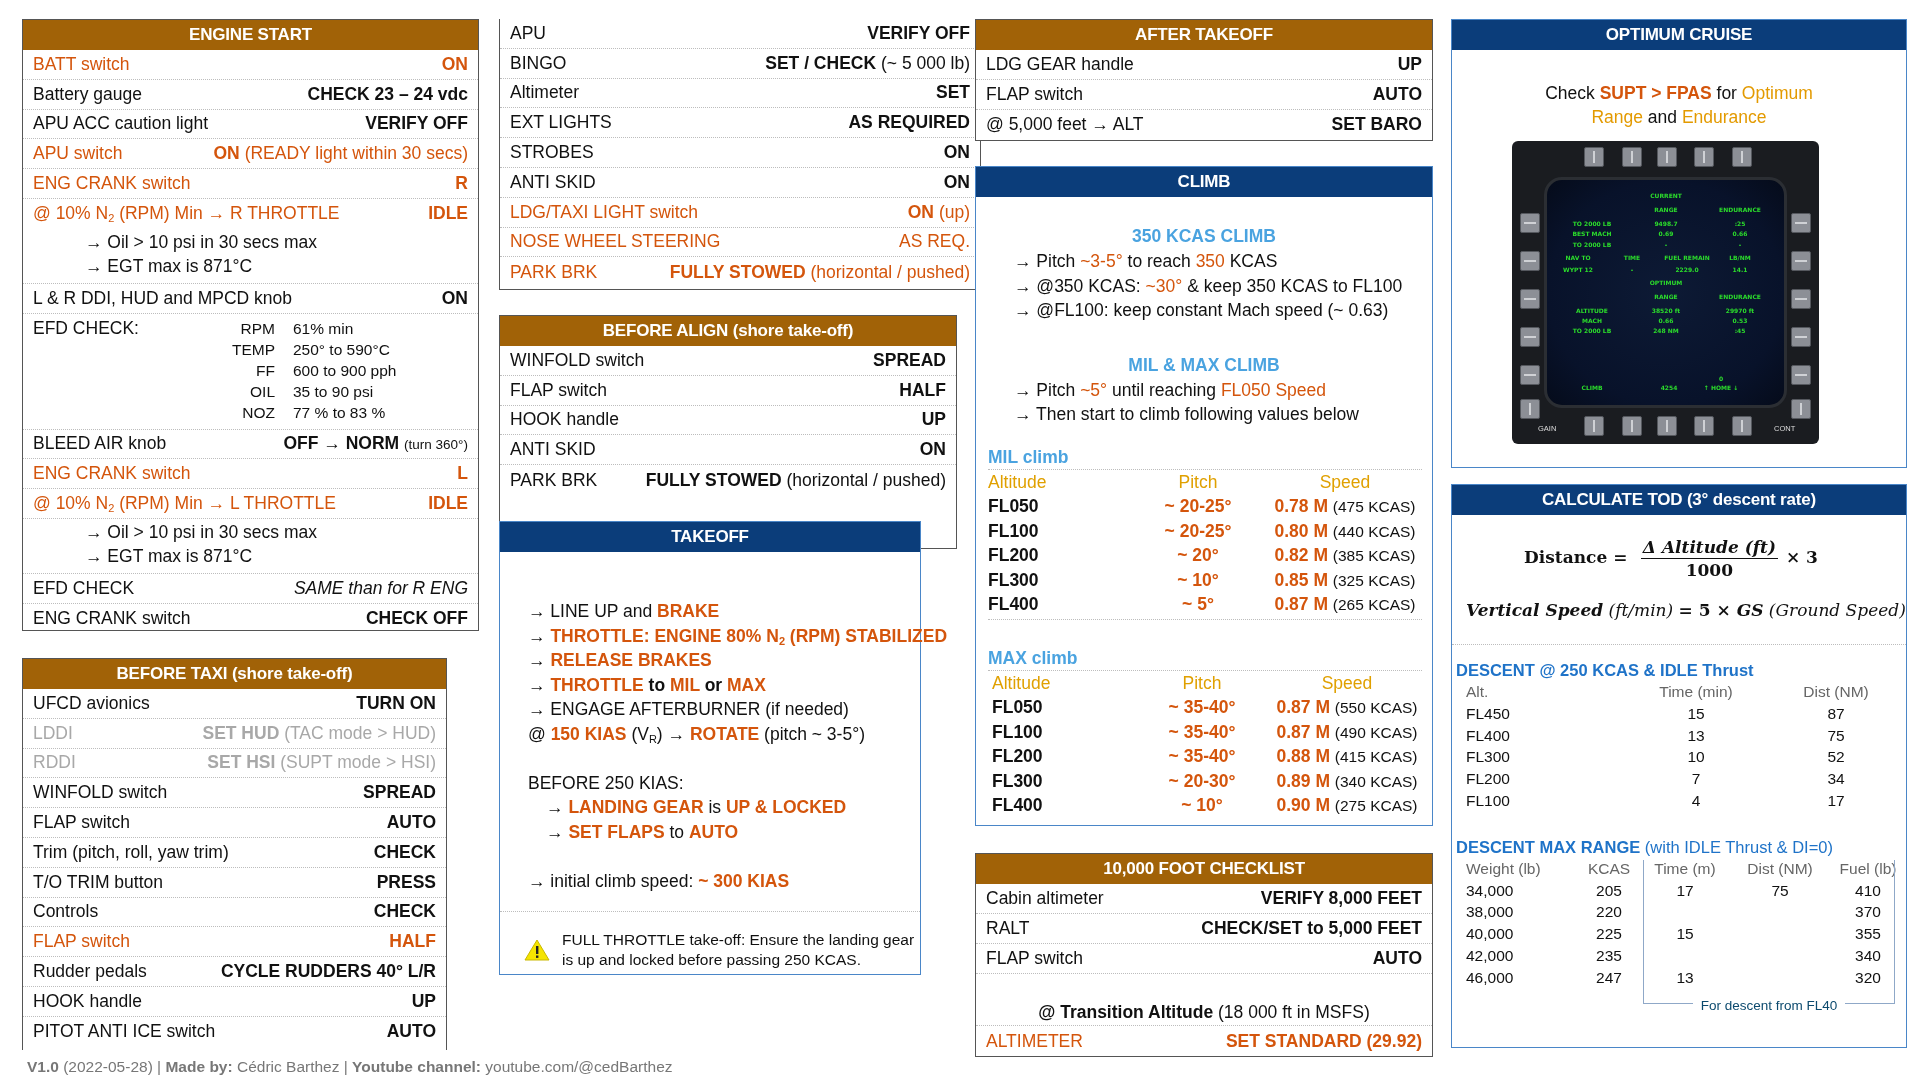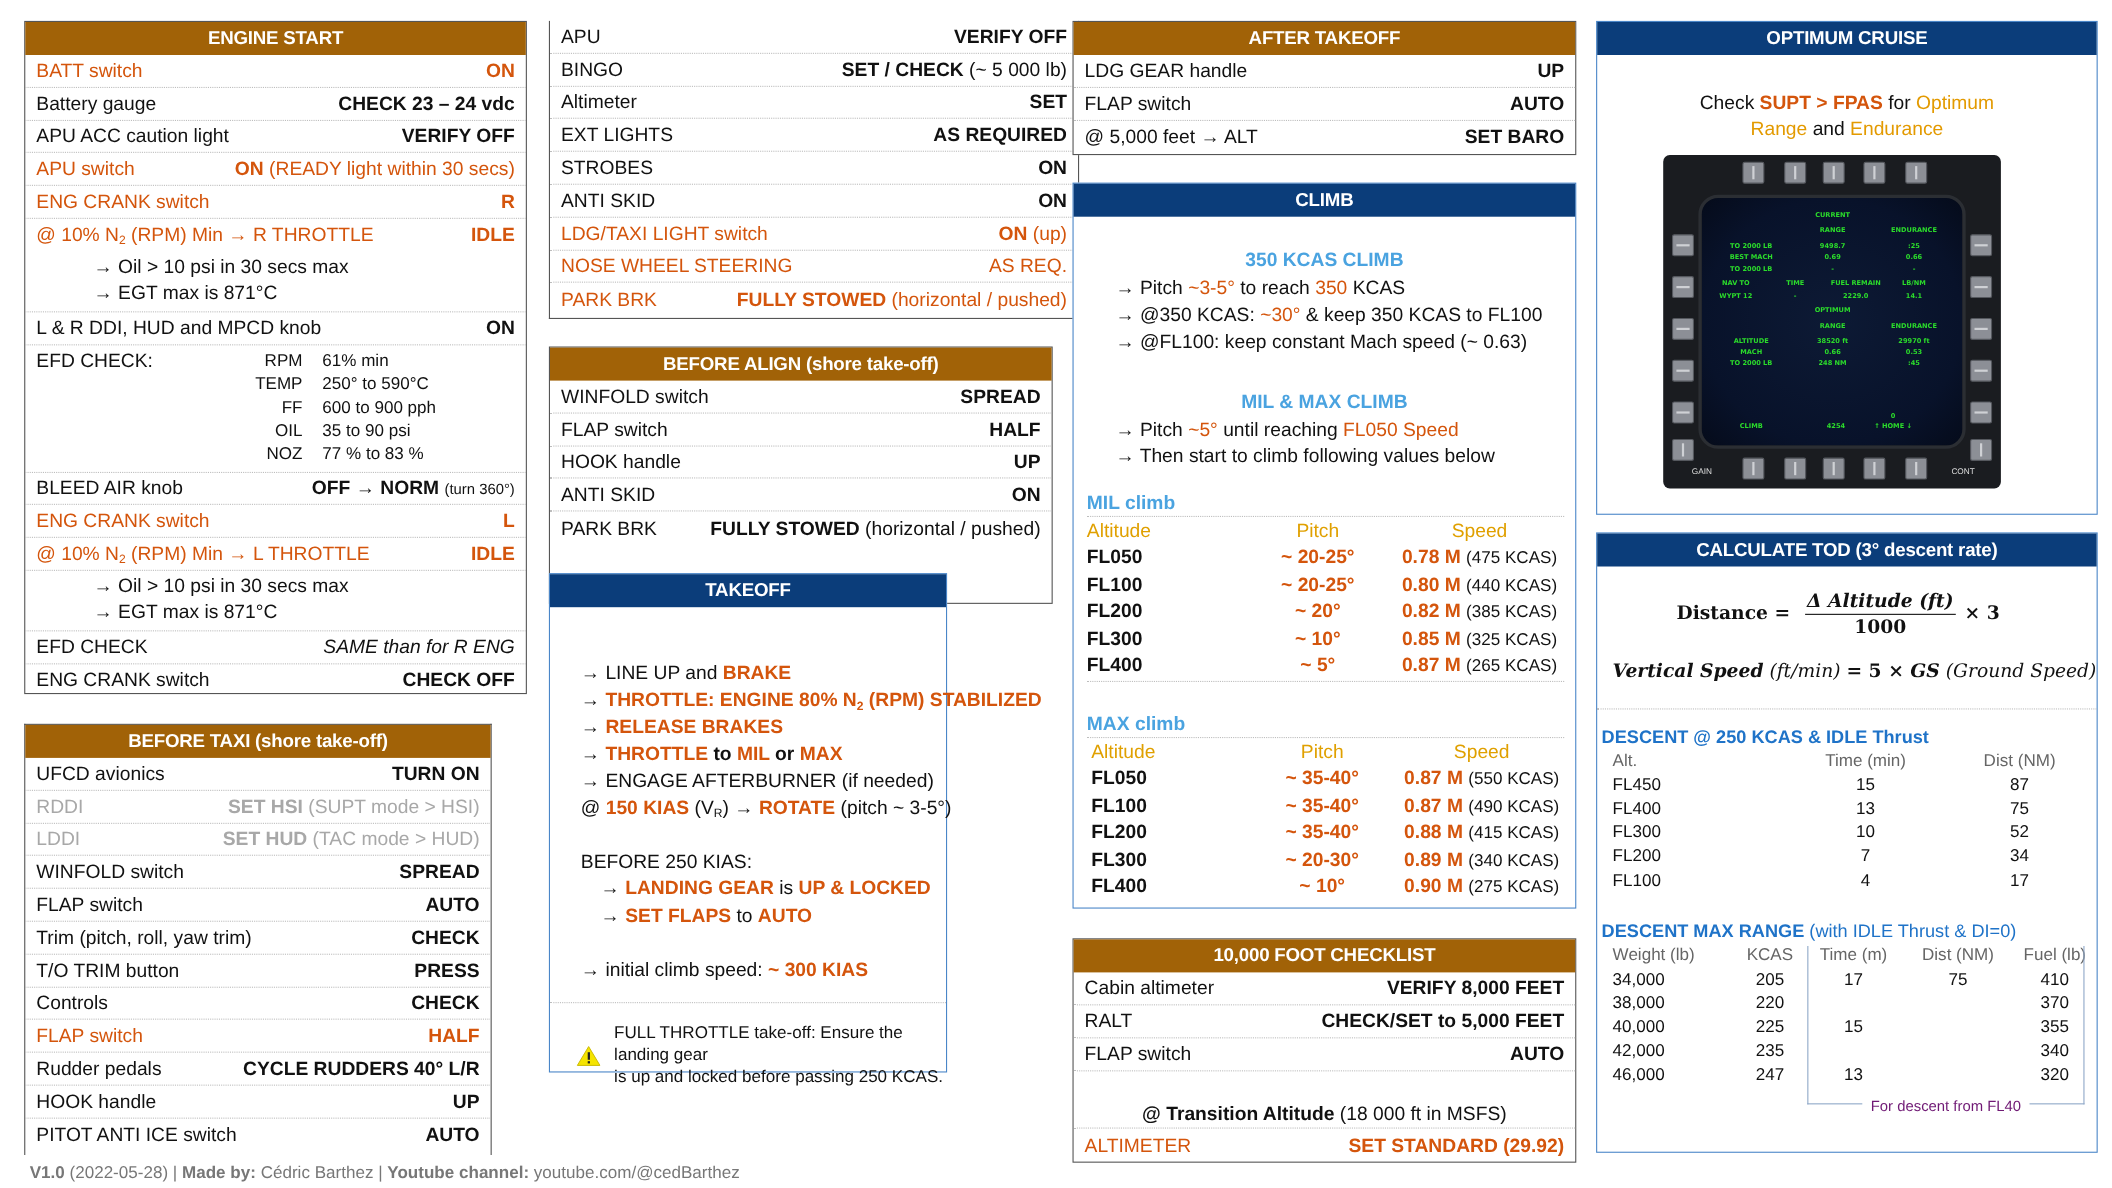--- a/index.html
+++ b/index.html
@@ -161,26 +161,26 @@
 </div>
 
 <div class="panel black" style="left:22px; top:658px; width:425px; height:392px; border-bottom:none;">
   <div class="hdr">BEFORE TAXI (shore take-off)</div>
   <div id="bt-rows">
       <div class="row">
         <span class="l">UFCD avionics</span>
         <span class="r"><span>TURN ON</span></span>
       </div>
       <div class="row grey">
+        <span class="l">LDDI</span>
+        <span class="r"><span>SET HUD</span> <span class="n">(TAC mode &gt; HUD)</span></span>
+      </div>
+      <div class="row grey">
         <span class="l">RDDI</span>
         <span class="r"><span>SET HSI</span> <span class="n">(SUPT mode &gt; HSI)</span></span>
-      </div>
-      <div class="row grey">
-        <span class="l">LDDI</span>
-        <span class="r"><span>SET HUD</span> <span class="n">(TAC mode &gt; HUD)</span></span>
       </div>
       <div class="row">
         <span class="l">WINFOLD switch</span>
         <span class="r"><span>SPREAD</span></span>
       </div>
       <div class="row">
         <span class="l">FLAP switch</span>
         <span class="r"><span>AUTO</span></span>
       </div>
       <div class="row">
@@ -274,21 +274,21 @@
         <span class="l">ANTI SKID</span>
         <span class="r"><span>ON</span></span>
       </div>
       <div class="row">
         <span class="l">PARK BRK</span>
         <span class="r"><span>FULLY STOWED</span> <span class="n">(horizontal / pushed)</span></span>
       </div>
     </div>
 </div>
 
-<div class="panel blue" style="left:499px; top:521px; width:362px; height:454px;">
+<div class="panel blue" style="left:499px; top:521px; width:422px; height:454px;">
   <div class="hdr">TAKEOFF</div>
   <div class="text-lines" style="padding-top:47px;">
     <div class="ln"><span>→ LINE UP and </span><span class="ob">BRAKE</span></div>
     <div class="ln"><span>→ </span><span class="ob"><span>THROTTLE: ENGINE 80% N</span><sub>2</sub><span> (RPM) STABILIZED</span></span></div>
     <div class="ln"><span>→ </span><span class="ob">RELEASE BRAKES</span></div>
     <div class="ln"><span>→ </span><span class="ob">THROTTLE</span><span class="b"> to </span><span class="ob">MIL</span><span class="b"> or </span><span class="ob">MAX</span></div>
     <div class="ln">→ ENGAGE AFTERBURNER (if needed)</div>
     <div class="ln"><span>@ </span><span class="ob">150 KIAS</span><span> (V</span><sub>R</sub><span>) → </span><span class="ob">ROTATE</span><span> (pitch ~ 3-5°)</span></div>
     <div class="ln"></div>
     <div class="ln">BEFORE 250 KIAS:</div>
@@ -611,20 +611,20 @@
           </div>
           <div class="tr">
             <span>46,000</span>
             <span class="cc">247</span>
             <span class="cc">13</span>
             <span class="cc"></span>
             <span class="cc">320</span>
           </div>
         </div>
       <div style="position:absolute; left:187px; top:2px; width:252px; height:144px; border-left:1px solid #8fa8c8; border-right:1px solid #8fa8c8; border-bottom:1px solid #8fa8c8;"></div>
-      <div style="position:absolute; left:187px; top:136px; width:252px; text-align:center;"><span style="background:#fff; color:#701a75; font-size:13.5px; padding:0 8px;">For descent from FL40</span></div>
+      <div style="position:absolute; left:187px; top:136px; width:252px; text-align:center;"><span style="background:#fff; color:#0c4a6e; font-size:13.5px; padding:0 8px;">For descent from FL40</span></div>
     </div>
   </div>
 </div>
 
 <div class="footer">
   <span class="b">V1.0</span><span> (2022-05-28) | </span><span class="b">Made by:</span><span>  Cédric Barthez | </span><span class="b">Youtube channel:</span><span> youtube.com/@cedBarthez</span>
 </div>
 
 </body></html>

